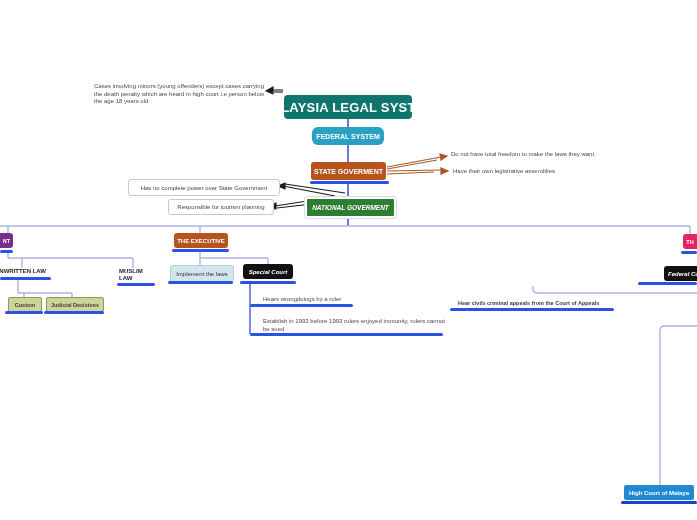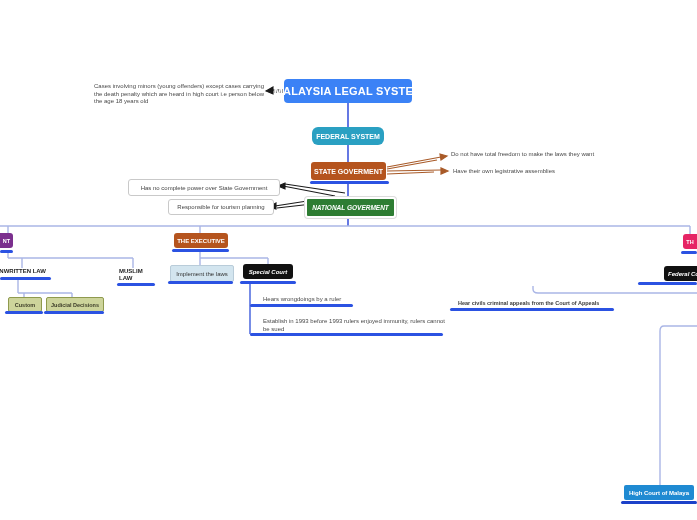--- a/index.html
+++ b/index.html
@@ -65,21 +65,21 @@
       <polygon points="278,186 285,183 285,189"></polygon>
       <path d="M333,197 L275,206" fill="none"></path>
       <path d="M312,204 L277,208" fill="none"></path>
       <polygon points="269,207 276,203 276,209"></polygon>
       <path d="M283,90 L272,90" fill="none"></path>
       <path d="M283,92 L274,92" fill="none"></path>
       <polygon points="266,91 273,87 273,94"></polygon>
     </g>
   </svg>
 
-  <div class="node" style="left: 284px; top: 79px; width: 128px; height: 24px; font-size: 11px; letter-spacing: 0.2px; border-radius: 4px; background: #3b82f6;">MALAYSIA LEGAL SYSTEM</div>
+  <div class="node" style="left: 284px; top: 95px; width: 128px; height: 24px; font-size: 13px; letter-spacing: 0.2px; border-radius: 4px; background: #0f766e;">MALAYSIA LEGAL SYSTEM</div>
 
   <div class="txt" style="left:94px;top:83px;width:172px;">Cases involving minors (young offenders) except cases carrying the death penalty which are heard in high court i.e person below the age 18 years old</div>
 
   <div class="node" style="left: 312px; top: 127px; width: 72px; height: 18px; font-size: 7px; border-radius: 6px; background: rgb(42, 160, 194);">FEDERAL SYSTEM</div>
 
   <div class="node" style="left: 311px; top: 162px; width: 75px; height: 18px; font-size: 7px; background: rgb(181, 84, 30);">STATE GOVERMENT</div>
   <div class="bar" style="left: 310px; top: 181px; width: 79px; background: rgb(43, 82, 226);"></div>
 
   <div class="txt" style="left:451px;top:151px;white-space:nowrap;">Do not have total freedom to make the laws they want</div>
   <div class="txt" style="left:453px;top:168px;white-space:nowrap;">Have their own legistrative assemblies</div>

